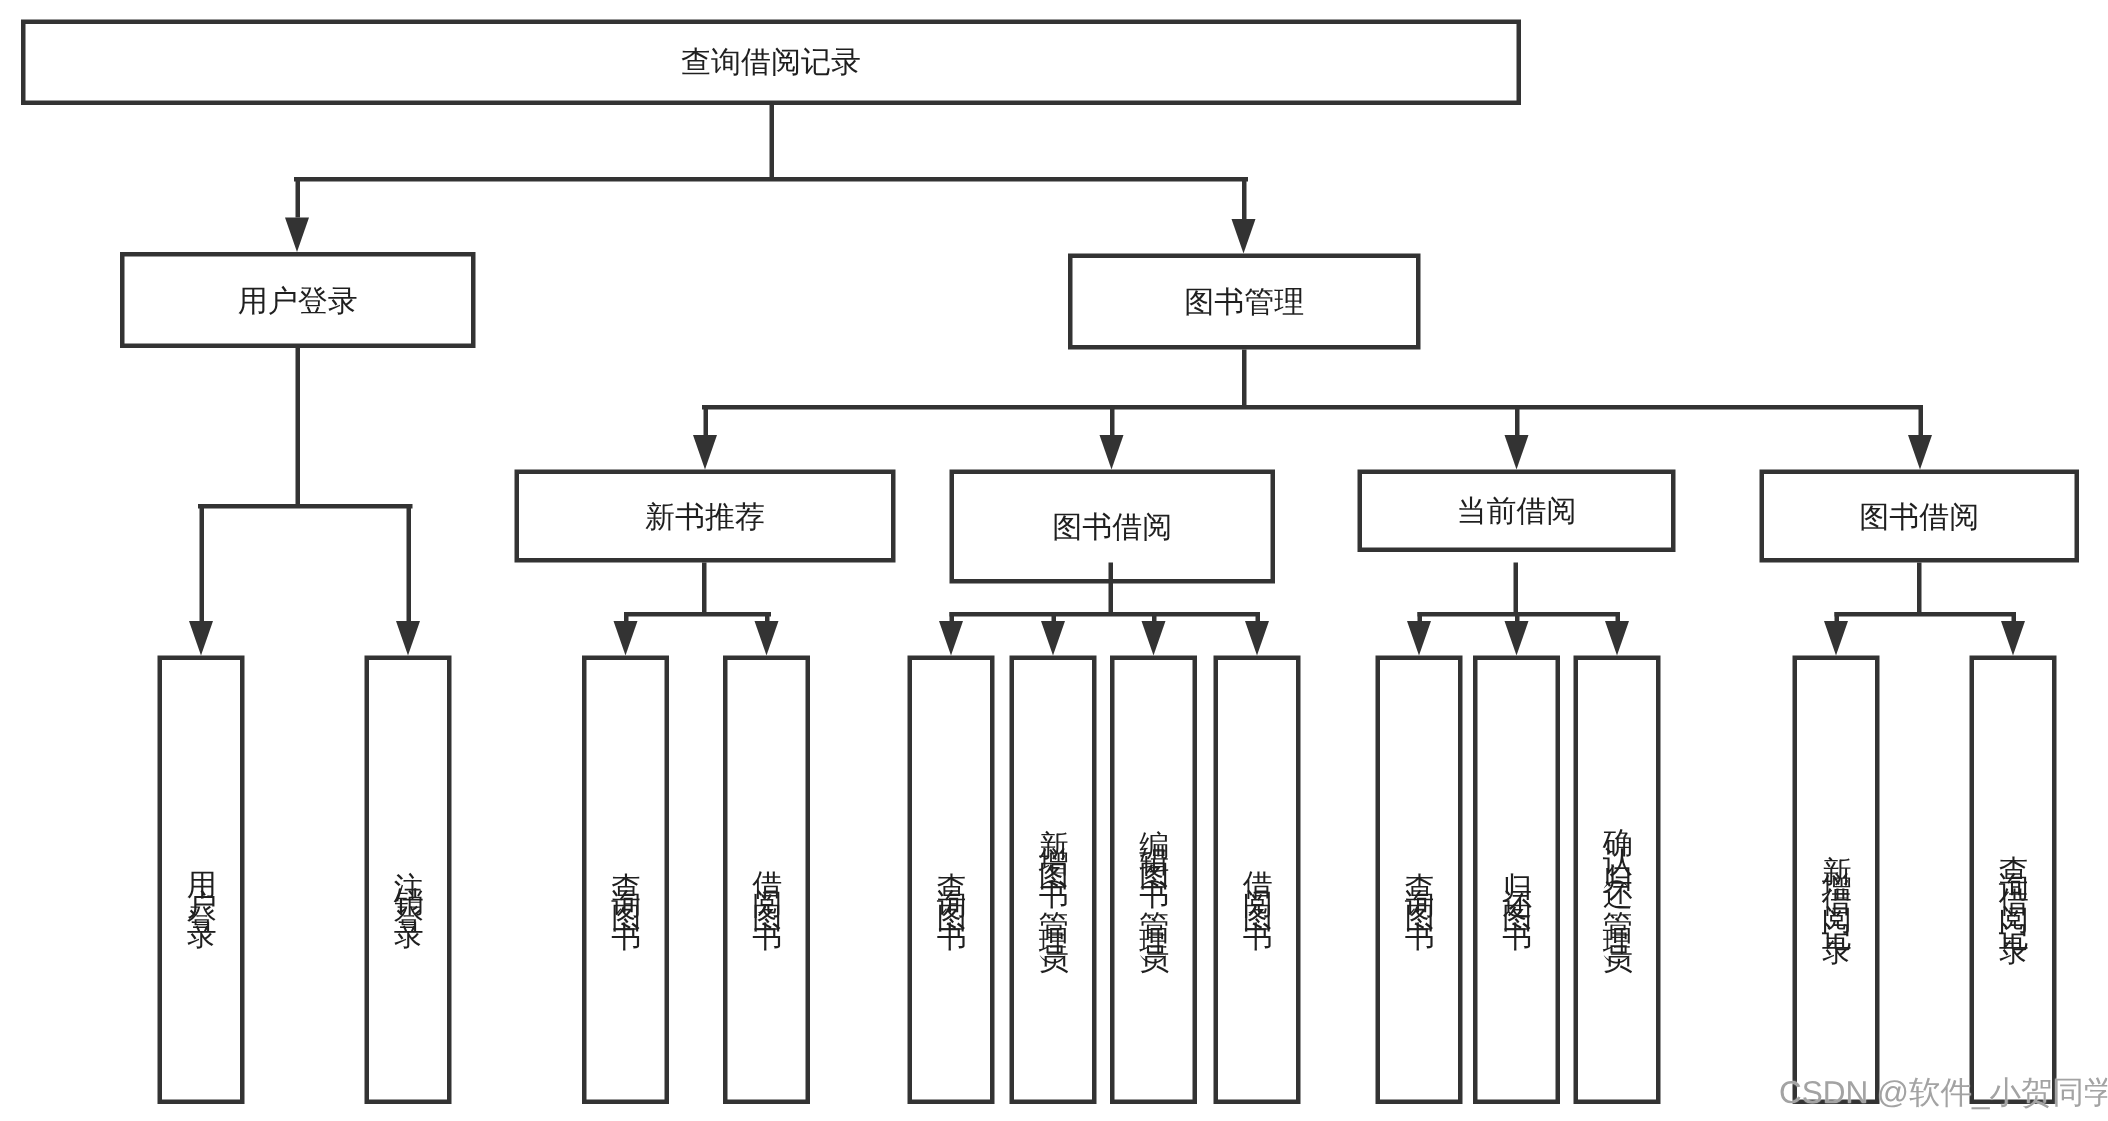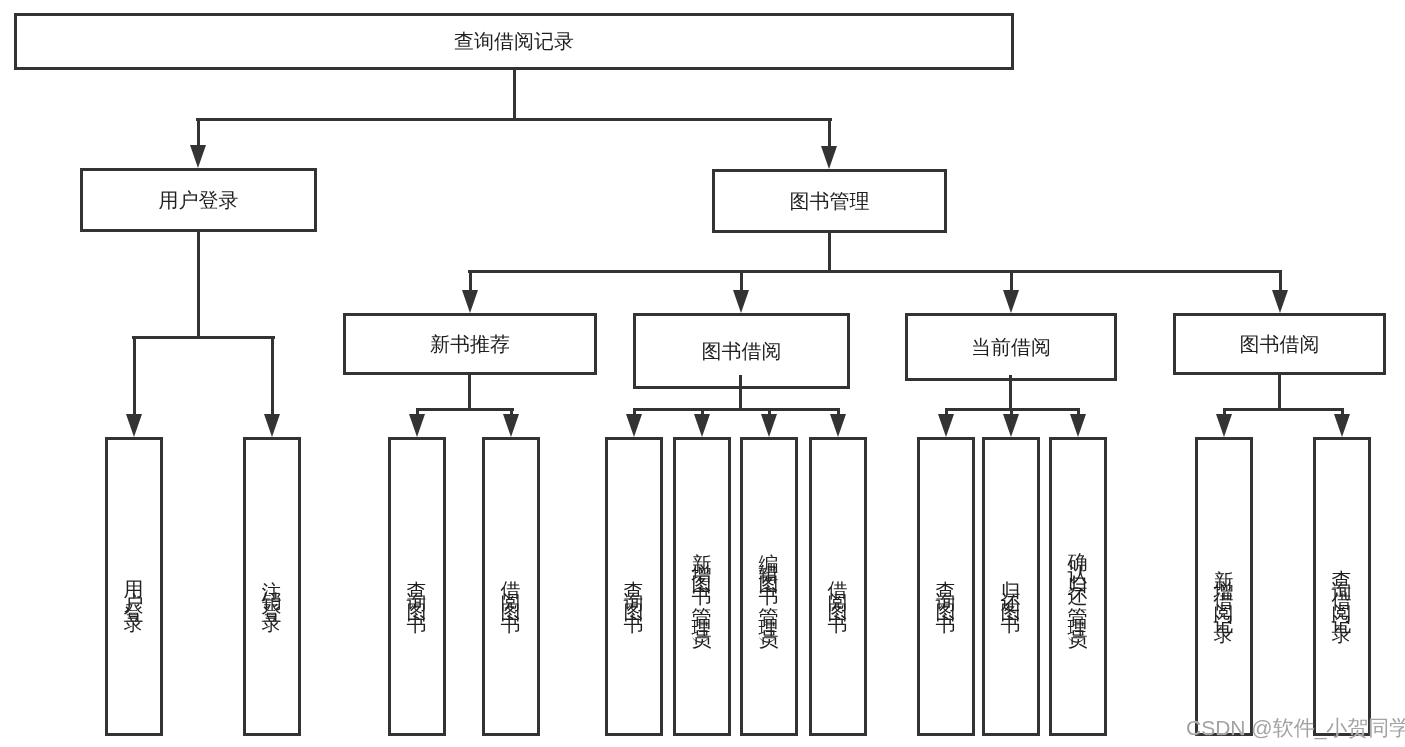--- a/index.html
+++ b/index.html
@@ -65,21 +65,21 @@
   <div class="box" style="left:712px;top:169px;width:235px;height:64px;justify-content:center;">
     <span class="lbl">图书管理</span>
   </div>
 
   <div class="box" style="left:343px;top:313px;width:254px;height:62px;">
     <span class="lbl">新书推荐</span>
   </div>
   <div class="box" style="left:633px;top:313px;width:217px;height:76px;">
     <span class="lbl">图书借阅</span>
   </div>
-  <div class="box" style="left:905px;top:313px;width:212px;height:68px;">
+  <div class="box" style="left:905px;top:313px;width:212px;height:55px;">
     <span class="lbl">当前借阅</span>
   </div>
   <div class="box" style="left:1173px;top:313px;width:213px;height:62px;">
     <span class="lbl">图书借阅</span>
   </div>
 
   <div class="box leaf" style="left:105px;top:437px;width:58px;height:299px;">
     <span class="lbl">用户登录</span>
   </div>
   <div class="box leaf" style="left:243px;top:437px;width:58px;height:299px;">

